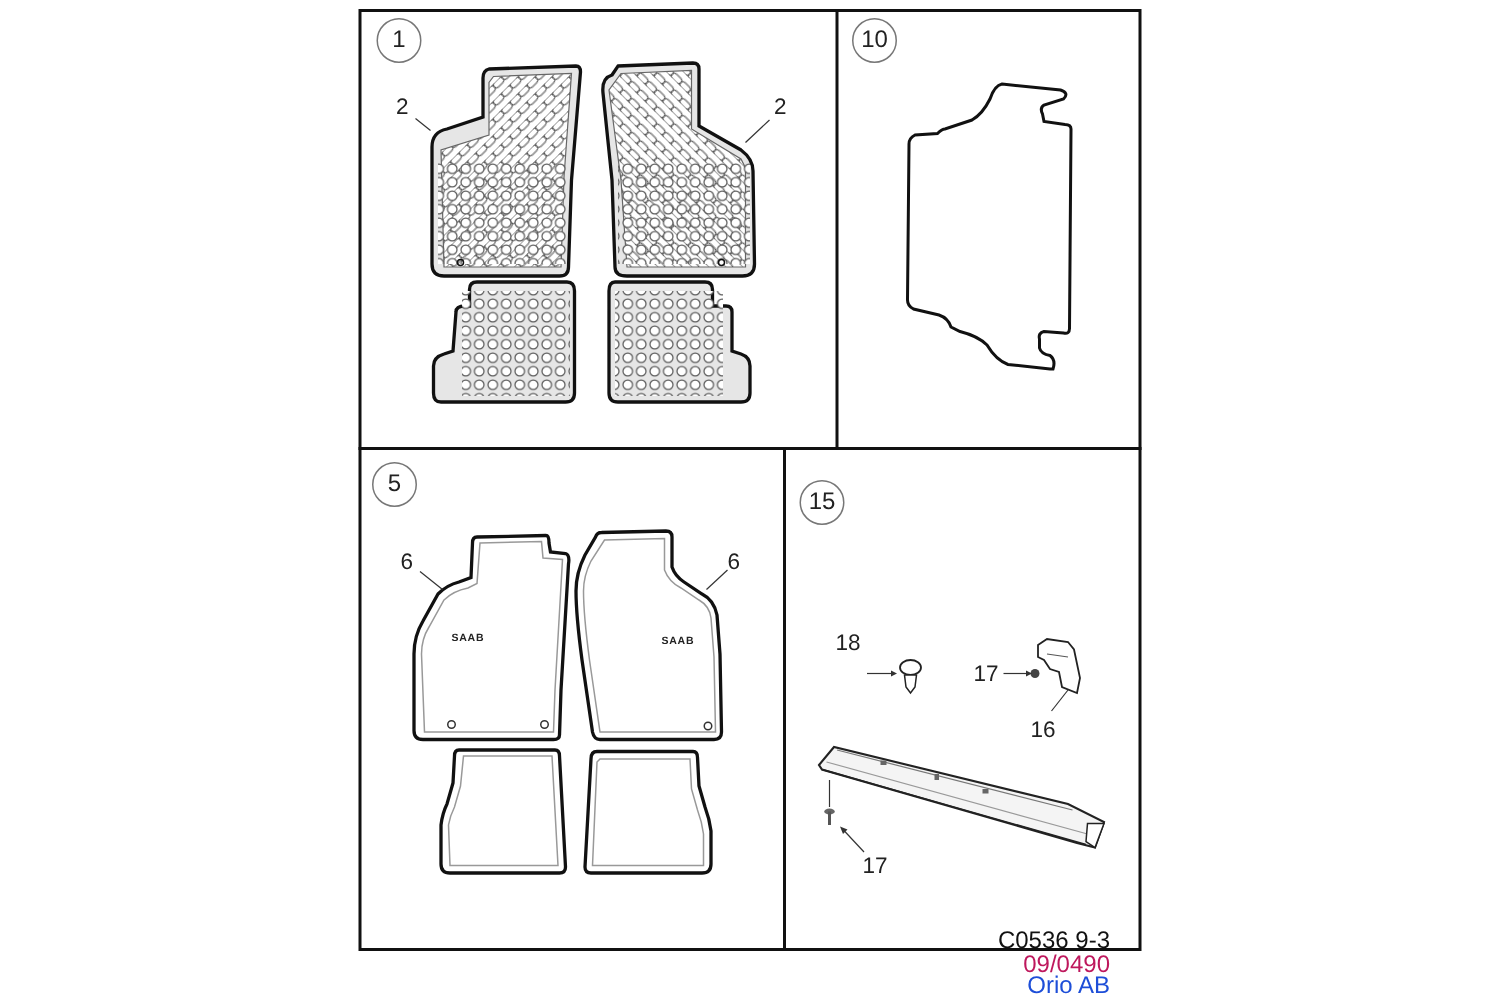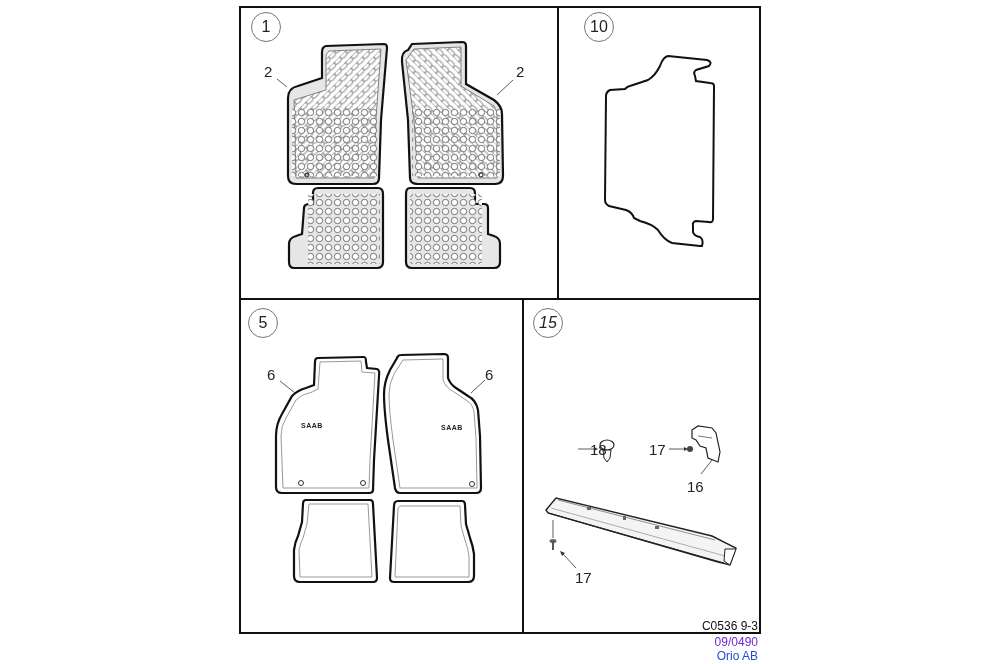--- a/index.html
+++ b/index.html
@@ -7,21 +7,21 @@
          font-family:"Liberation Sans", sans-serif; color:#111; }
   .frame { position:absolute; left:239px; top:6px; width:522px; height:628px;
            border:2px solid #111; box-sizing:border-box; }
   .hline { position:absolute; left:239px; top:298px; width:522px; height:2px; background:#111; }
   .vline-top { position:absolute; left:557px; top:6px; width:2px; height:293px; background:#111; }
   .vline-bot { position:absolute; left:522px; top:299px; width:2px; height:335px; background:#111; }
   .badge { position:absolute; width:30px; height:30px; border:1px solid #777; border-radius:50%;
            box-sizing:border-box; font-size:16px; line-height:28px; text-align:center; color:#222; background:#fff; }
   .callout { position:absolute; font-size:15px; color:#222; }
   svg.art { position:absolute; left:0; top:0; }
-  .footer { position:absolute; right:242px; font-size:12px; text-align:right; }
+  .footer { position:absolute; right:260px; font-size:16px; text-align:right; }
 </style>
 </head>
 <body>
 
 <div class="frame"></div>
 <div class="hline"></div>
 <div class="vline-top"></div>
 <div class="vline-bot"></div>
 
 <svg class="art" width="1000" height="664" viewBox="0 0 1000 664">
@@ -113,33 +113,33 @@
   <g>
     <line x1="553" y1="520" x2="553" y2="538" stroke="#333" stroke-width="0.8"></line>
     <ellipse cx="553" cy="541" rx="3.5" ry="2" fill="#666"></ellipse>
     <rect x="552" y="541" width="2" height="9" fill="#555"></rect>
     <line x1="562" y1="553" x2="576" y2="568" stroke="#333" stroke-width="0.8"></line>
     <path d="M560,551 L565,553 L562,556 Z" fill="#333"></path>
   </g>
 </svg>
 
 <div class="badge" style="left:251px;top:12px;">1</div>
-<div class="badge" style="left:568px;top:12px;margin-left:16px;">10</div>
+<div class="badge" style="left:568px;top:12px;">10</div>
 <div class="badge" style="left:248px;top:308px;">5</div>
-<div class="badge" style="left:533px;top:308px;font-style:italic;">15</div>
+<div class="badge" style="left:533px;top:320px;">15</div>
 
 <div class="callout" style="left:264px;top:63px;">2</div>
 <div class="callout" style="left:516px;top:63px;">2</div>
 
 <div class="callout" style="left:267px;top:366px;">6</div>
 <div class="callout" style="left:485px;top:366px;">6</div>
 
 <div class="callout" style="left:301px;top:422px;font-size:7px;font-weight:bold;letter-spacing:0.5px;">SAAB</div>
 <div class="callout" style="left:441px;top:424px;font-size:7px;font-weight:bold;letter-spacing:0.5px;">SAAB</div>
 
-<div class="callout" style="left:557px;top:441px;margin-left:33px;">18</div>
+<div class="callout" style="left:557px;top:420px;">18</div>
 <div class="callout" style="left:649px;top:441px;">17</div>
 <div class="callout" style="left:687px;top:478px;">16</div>
 <div class="callout" style="left:575px;top:569px;">17</div>
 
 <div class="footer" style="top:619px;color:#111;">C0536 9-3</div>
-<div class="footer" style="top:635px;color:#6d28d9;">09/0490</div>
+<div class="footer" style="top:635px;color:#be185d;">09/0490</div>
 <div class="footer" style="top:649px;color:#1d4ed8;">Orio AB</div>
 
 </body></html>

